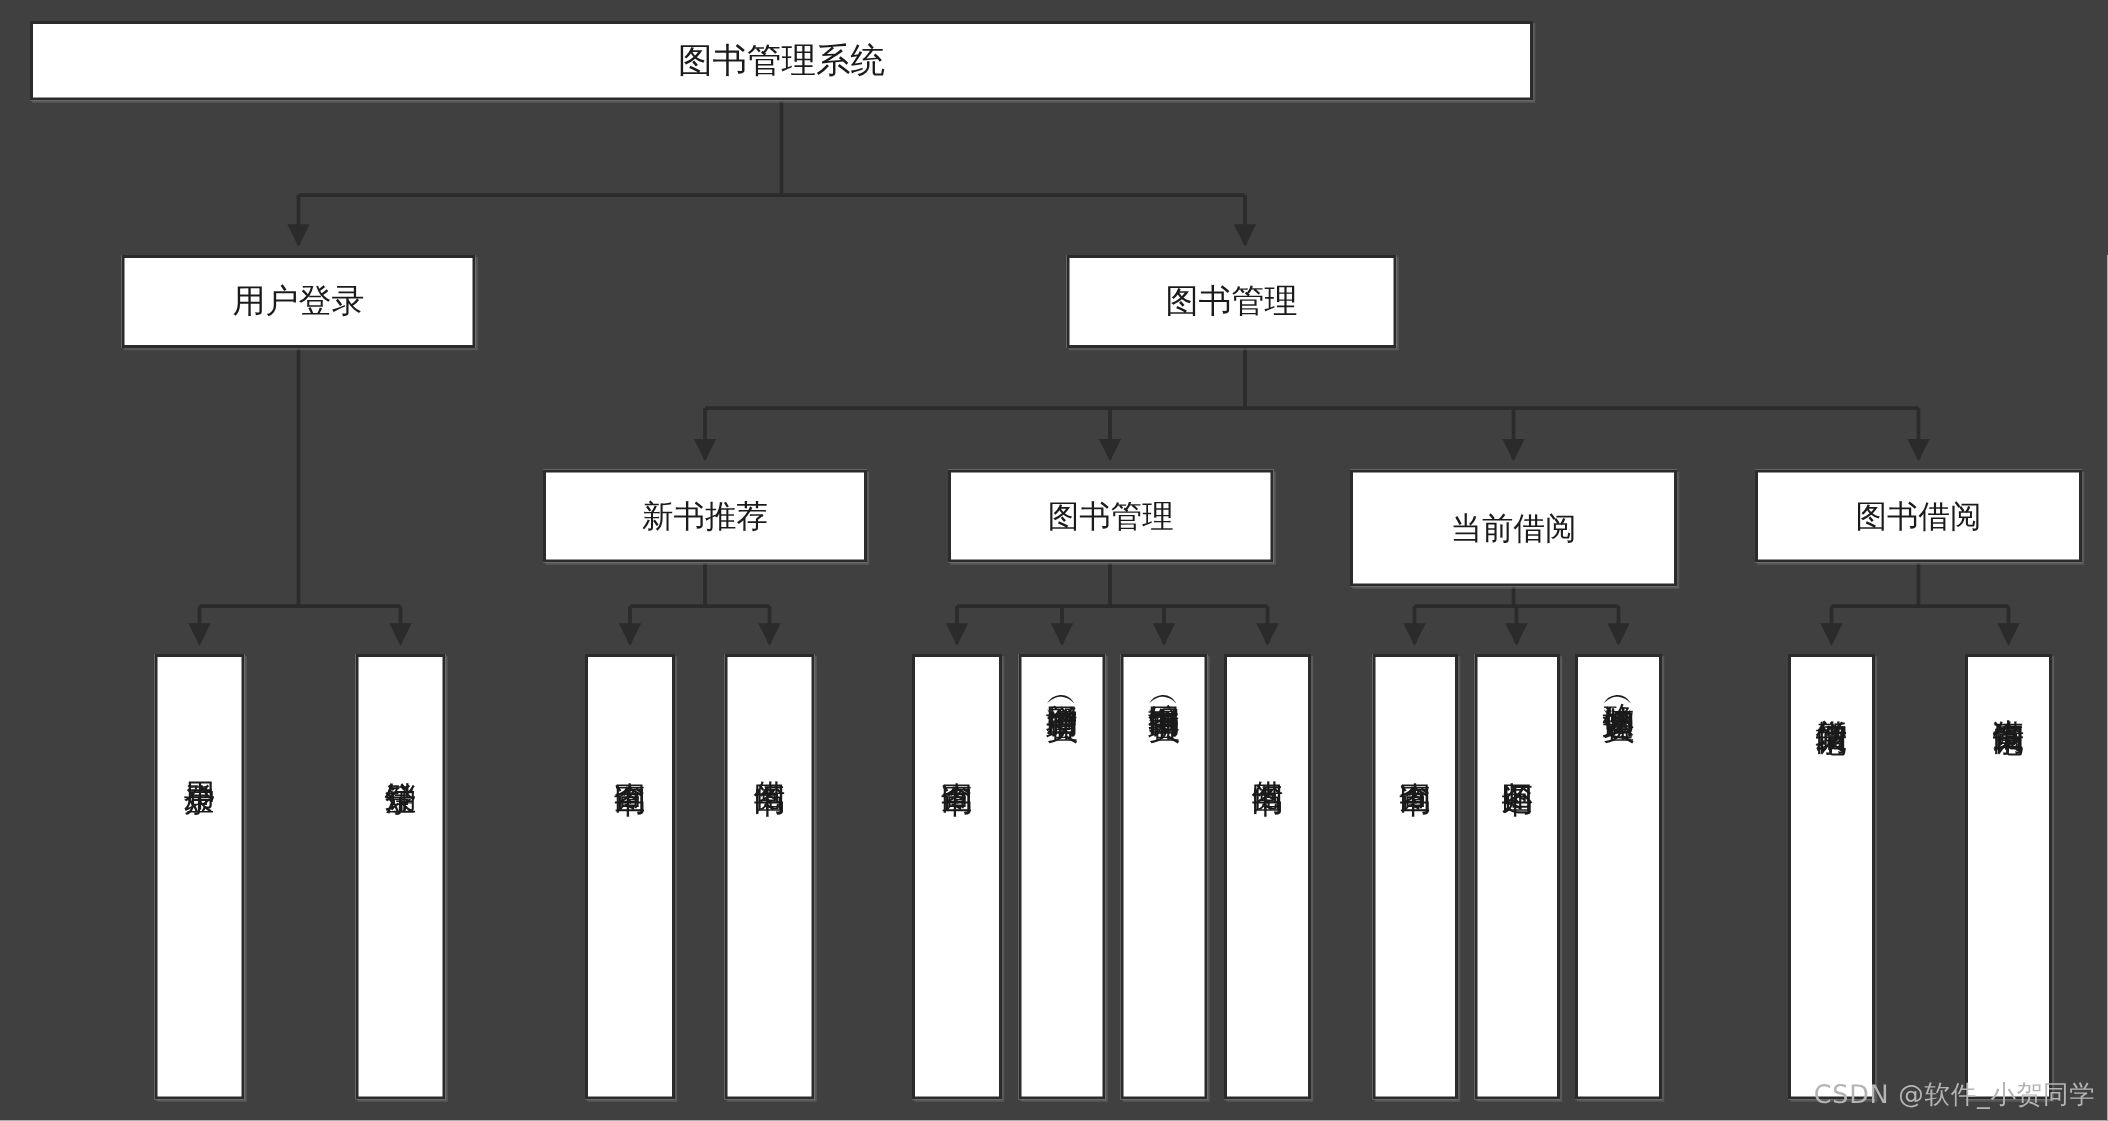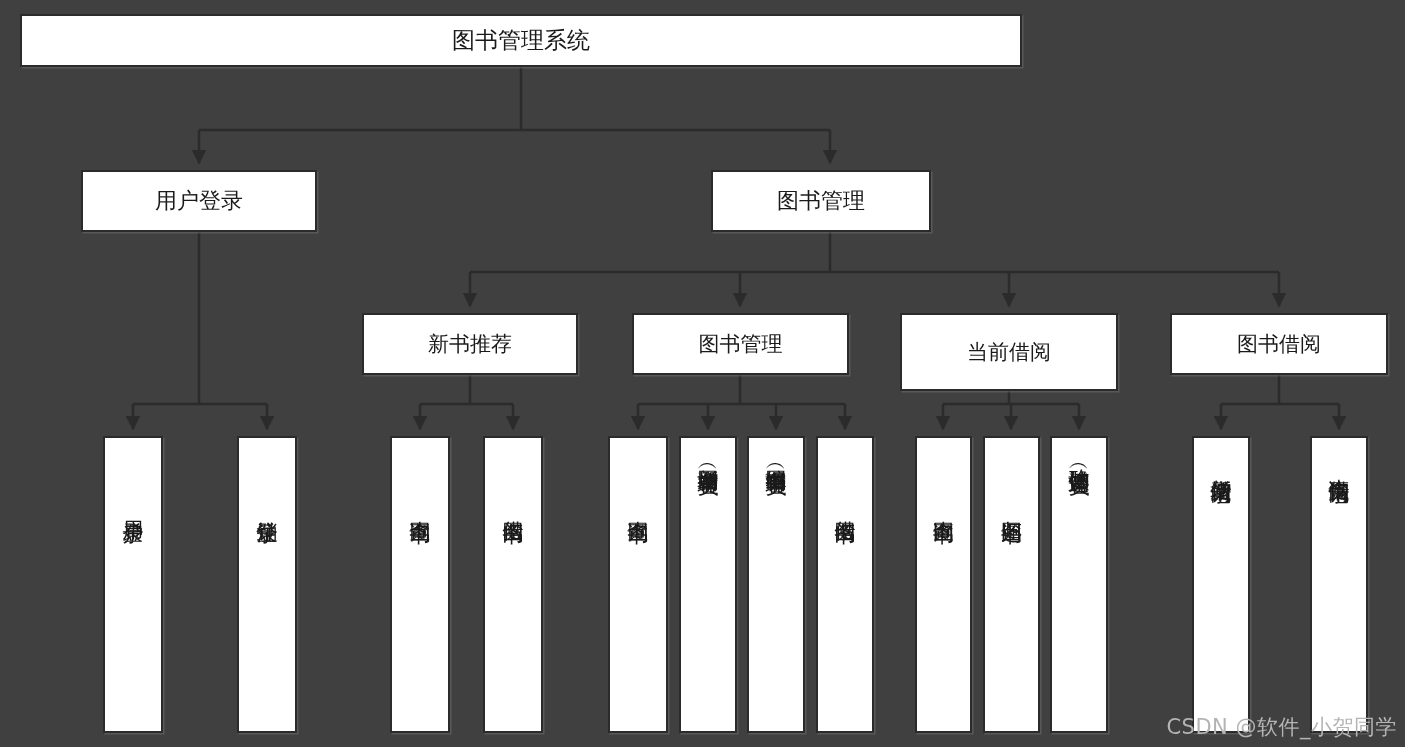--- a/index.html
+++ b/index.html
@@ -35,21 +35,21 @@
     letter-spacing:1px;
     white-space:nowrap;
   }
   .leaf.tall .vtext{padding-top:0;}
   .leaf.mid .vtext{margin-top:52px;}
 
   .watermark{
     position:absolute;
     right:8px;
     bottom:6px;
-    font-size:21px;
+    font-size:17px;
     color:#b4b4b4;
     white-space:nowrap;
     letter-spacing:.5px;
   }
 </style>
 </head>
 <body>
 
 <div id="canvas">
 

